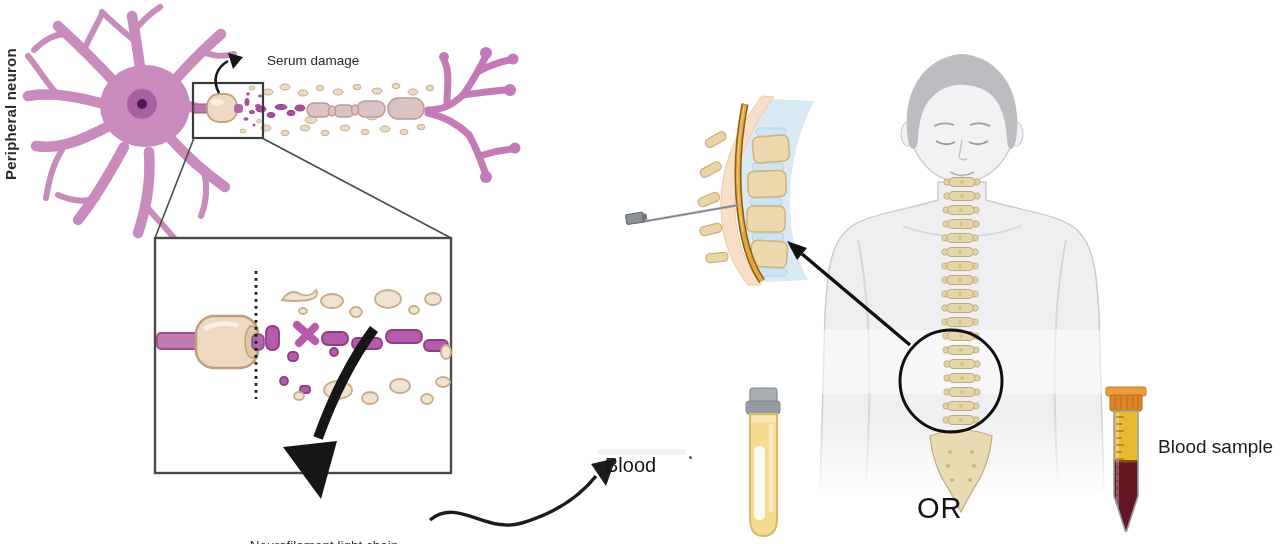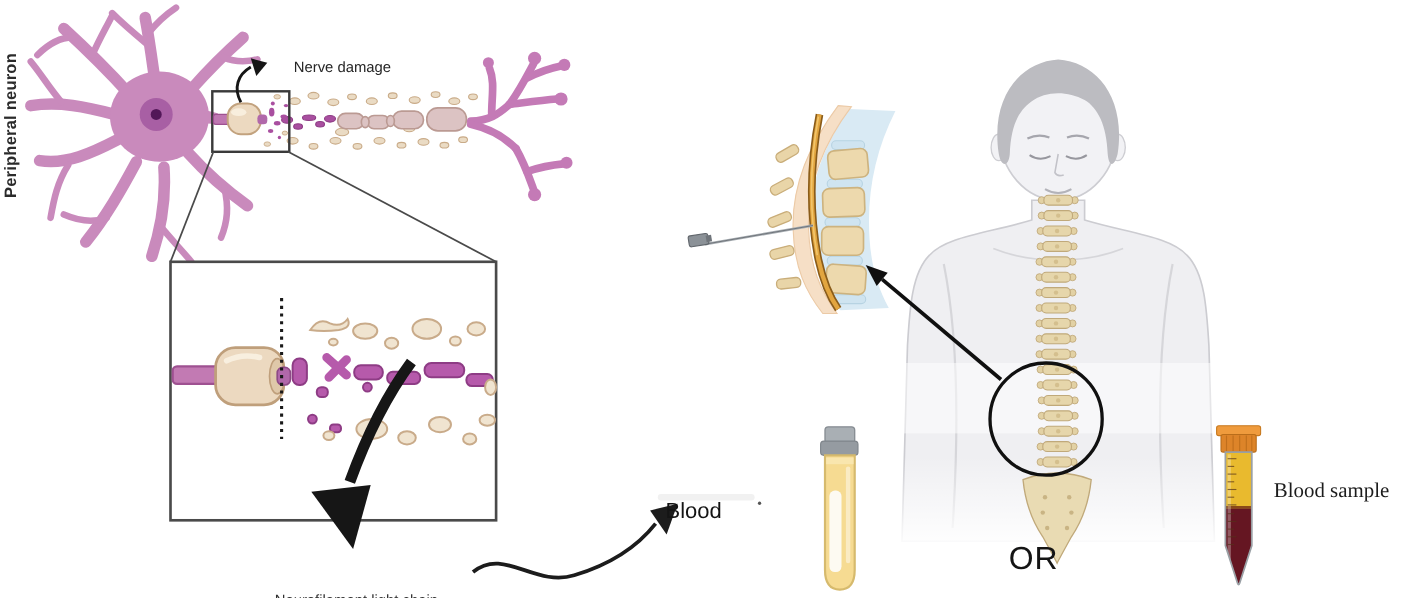--- a/index.html
+++ b/index.html
@@ -8,21 +8,21 @@
   svg{position:absolute;left:0;top:0;}
   .label{position:absolute;color:#1f1f1f;white-space:pre;}
   #peripheral-neuron-label{left:2px;top:26px;height:154px;writing-mode:vertical-rl;
       transform:rotate(180deg);font-size:15px;font-weight:700;color:#2b2b2b;
       display:flex;align-items:center;letter-spacing:.2px;}
   #nerve-damage-label{left:267px;top:53px;font-size:13.5px;color:#262626;}
   #nfl-label{left:226px;top:503px;width:196px;text-align:center;font-size:13.5px;
       line-height:17px;color:#303030;}
   #serum-label{left:605px;top:393px;font-size:20px;line-height:29px;color:#141414;}
   #or-label{left:917px;top:492px;font-size:29px;color:#141414;letter-spacing:1px;}
-  #blood-label{left:1158px;top:436px;font-size:19px;color:#1c1c1c;font-family:Liberation Serif, serif;}
+  #blood-label{left:1158px;top:436px;font-size:19px;color:#1c1c1c;}
   #erased-artifact{left:598px;top:449px;width:88px;height:6px;background:#f1f1f1;
       border-radius:3px;position:absolute;}
   #erased-dot{left:689px;top:456px;width:3px;height:3px;background:#555;
       border-radius:50%;position:absolute;}
 </style>
 </head>
 <body>
 
 <div id="canvas">
 
@@ -352,21 +352,21 @@
         <line x1="1116" y1="488" x2="1124" y2="488"></line>
             <line x1="1116" y1="495" x2="1122" y2="495"></line>
       </g>
     </g>
     <path d="M1114,411 L1114,496 L1125,530 Q1126,533 1127,530 L1138,496 L1138,411 Z" fill="none" stroke="#9aa0a5" stroke-width="1.6"></path>
   </g>
 </svg>
 
   <div class="label" id="peripheral-neuron-label">Peripheral neuron</div>
 
-  <div class="label" id="nerve-damage-label">Nerve damage</div>
+  <div class="label" id="nerve-damage-label">Serum damage</div>
 
   <div class="label" id="nfl-label">
     <div>Neurofilament light chain</div>
     
   </div>
 
   <div class="label" id="serum-label">
     <div>Blood</div>
     <div>Sample</div>
   </div>

